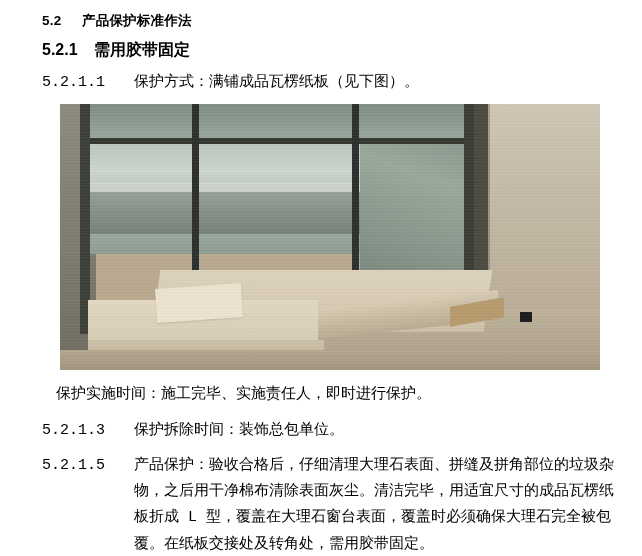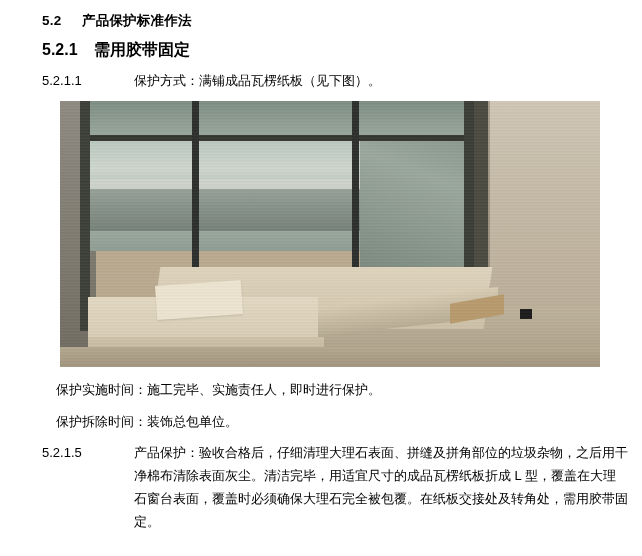--- a/index.html
+++ b/index.html
@@ -43,23 +43,24 @@
     font-size: 16px;
     margin: 10px 0 0 28px;
   }
   .h3 .num {
     width: 52px;
     flex: 0 0 52px;
   }
   .para {
     display: flex;
     align-items: flex-start;
-    font-size: 13px;
+    font-size: 15px;
     line-height: 1.75;
     margin: 9px 0 0 28px;
+    font-family: Liberation Mono, monospace;
   }
   .para .num {
     width: 78px;
     flex: 0 0 78px;
     white-space: nowrap;
   }
   .para .txt {
     flex: 1 1 auto;
     padding-left: 14px;
     box-sizing: border-box;
@@ -269,20 +270,21 @@
       <div class="ph-clip"></div>
       <div class="ph-grain"></div>
     </div>
   </div>
 
   <div class="para tight">
     <span class="txt">保护实施时间：施工完毕、实施责任人，即时进行保护。</span>
   </div>
 
   <div class="para">
+    <span class="num">5.2.1.3</span>
     <span class="txt">保护拆除时间：装饰总包单位。</span>
   </div>
 
 
   <div class="para">
     <span class="num">5.2.1.5</span>
     <span class="txt">产品保护：验收合格后，仔细清理大理石表面、拼缝及拼角部位的垃圾杂物，之后用干净棉布清除表面灰尘。清洁完毕，用适宜尺寸的成品瓦楞纸板折成 L 型，覆盖在大理石窗台表面，覆盖时必须确保大理石完全被包覆。在纸板交接处及转角处，需用胶带固定。</span>
   </div>
 
 </div>

